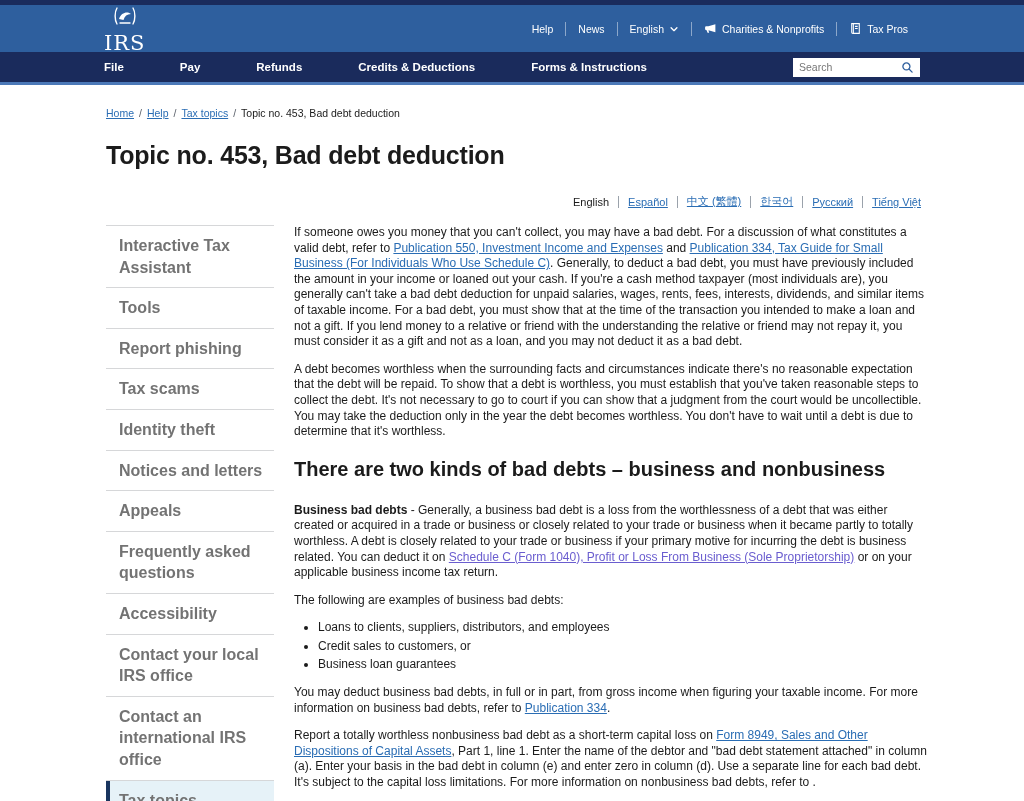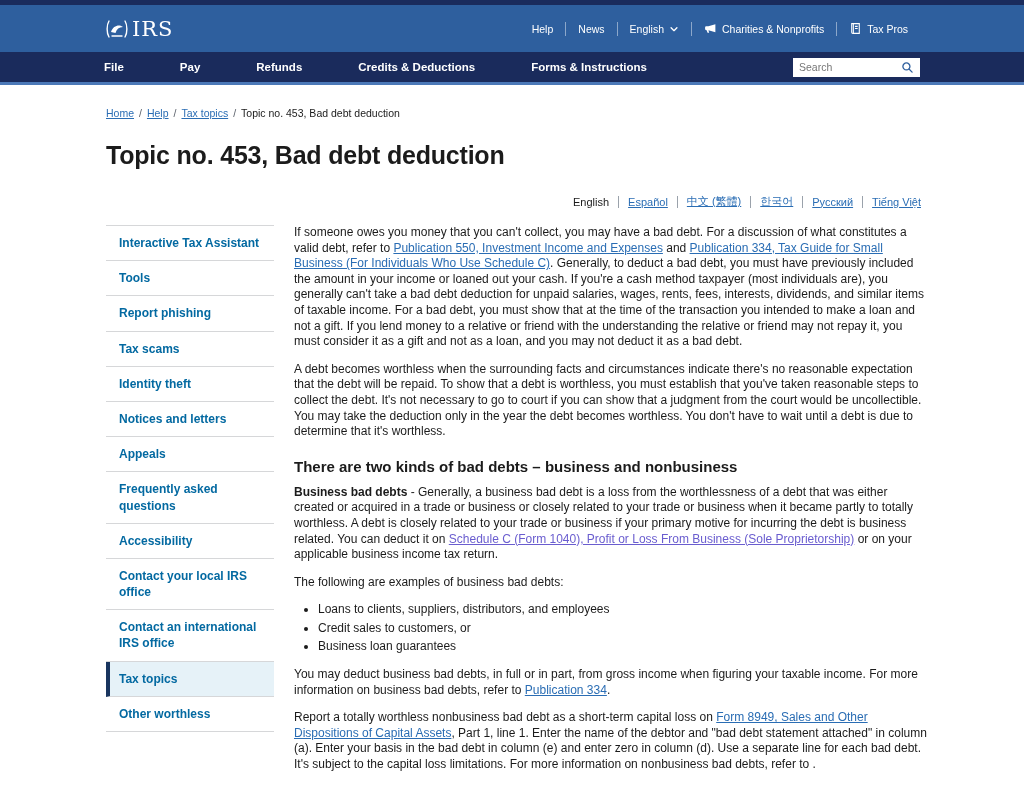--- a/index.html
+++ b/index.html
@@ -3,21 +3,21 @@
 <meta charset="utf-8">
 <style>
   * { margin:0; padding:0; box-sizing:border-box; }
   html,body { background:#ffffff; }
   body { font-family:"Liberation Sans", sans-serif; color:#1b1b1b; }
   .page { width:1024px; min-height:801px; background:#fff; position:relative; overflow:hidden; }
 
   
   .top-strip { height:5px; background:#1a2b5c; }
   .header-band { background:#2e5f9e; height:47px; display:flex; align-items:center; padding:0 104px; }
-  .logo { display:flex; align-items:center; gap:2px; color:#fff; }
+  .logo { display:flex; align-items:center; gap:2px; color:#fff;flex-direction:column; }
   .logo-emblem { width:26px; height:26px; }
   .logo-text { font-family:"DejaVu Serif", serif; font-size:21px; letter-spacing:1px; color:#fff; }
   .utility-nav { margin-left:auto; display:flex; align-items:center; gap:0; }
   .utility-item { display:flex; align-items:center; gap:5px; color:#fff; font-size:10.5px; padding:0 12px; cursor:pointer; white-space:nowrap; }
   .utility-sep { width:1px; height:14px; background:rgba(255,255,255,.45); }
   .utility-item svg { display:block; }
 
   .main-nav-band { background:#1a2b5c; height:33px; border-bottom:3px solid #4c79b8; display:flex; align-items:center; padding:0 104px; }
   .main-nav { display:flex; align-items:center; gap:14px; }
   .main-nav-item { color:#fff; font-size:11.5px; font-weight:700; padding:0 21px 0 0; margin-right:21px; cursor:pointer; white-space:nowrap; }
@@ -34,29 +34,29 @@
 
   
   .lang-bar { display:flex; justify-content:flex-end; align-items:center; margin-top:24px; font-size:11px; }
   .lang-current { color:#1b1b1b; padding:0 9px; }
   .lang-link { color:#2a6db4; text-decoration:underline; padding:0 9px; cursor:pointer; }
   .lang-sep { width:1px; height:12px; background:#9aa2ab; }
 
   
   .main-row { display:flex; margin-top:16px; align-items:flex-start; }
   .sidebar { width:168px; flex:0 0 168px; border-top:1px solid #d6d7d9; }
-  .sidebar-item { font-size:12px; font-weight:700; color:#0369a1; padding:9px 8px 9px 13px; border-bottom:1px solid #d6d7d9; line-height:1.35; cursor:pointer; }
+  .sidebar-item { font-size:16px; font-weight:700; color:#737373; padding:9px 8px 9px 13px; border-bottom:1px solid #d6d7d9; line-height:1.35; cursor:pointer; }
   .sidebar-item.active { background:#e6f2f8; border-left:4px solid #19355f; padding-left:9px; }
   .content { flex:1; margin-left:20px; max-width:640px; }
 
   
   .content p { font-size:12px; line-height:1.3; margin-bottom:12px; color:#1b1b1b; }
   .content a { color:#2a6db4; text-decoration:underline; }
   .content a.visited { color:#6a5dcf; }
-  .content h2 { font-size:15px; font-weight:700; margin:18px 0 10px 0; color:#1b1b1b; }
+  .content h2 { font-size:20px; font-weight:700; margin:18px 0 22px 0; color:#1b1b1b; }
   .content ul { margin:4px 0 12px 0; padding-left:24px; }
   .content li { font-size:12px; line-height:1.3; margin-bottom:3px; }
 </style>
 </head>
 <body>
 
 <div class="page">
 
   <div class="top-strip"></div>
 

